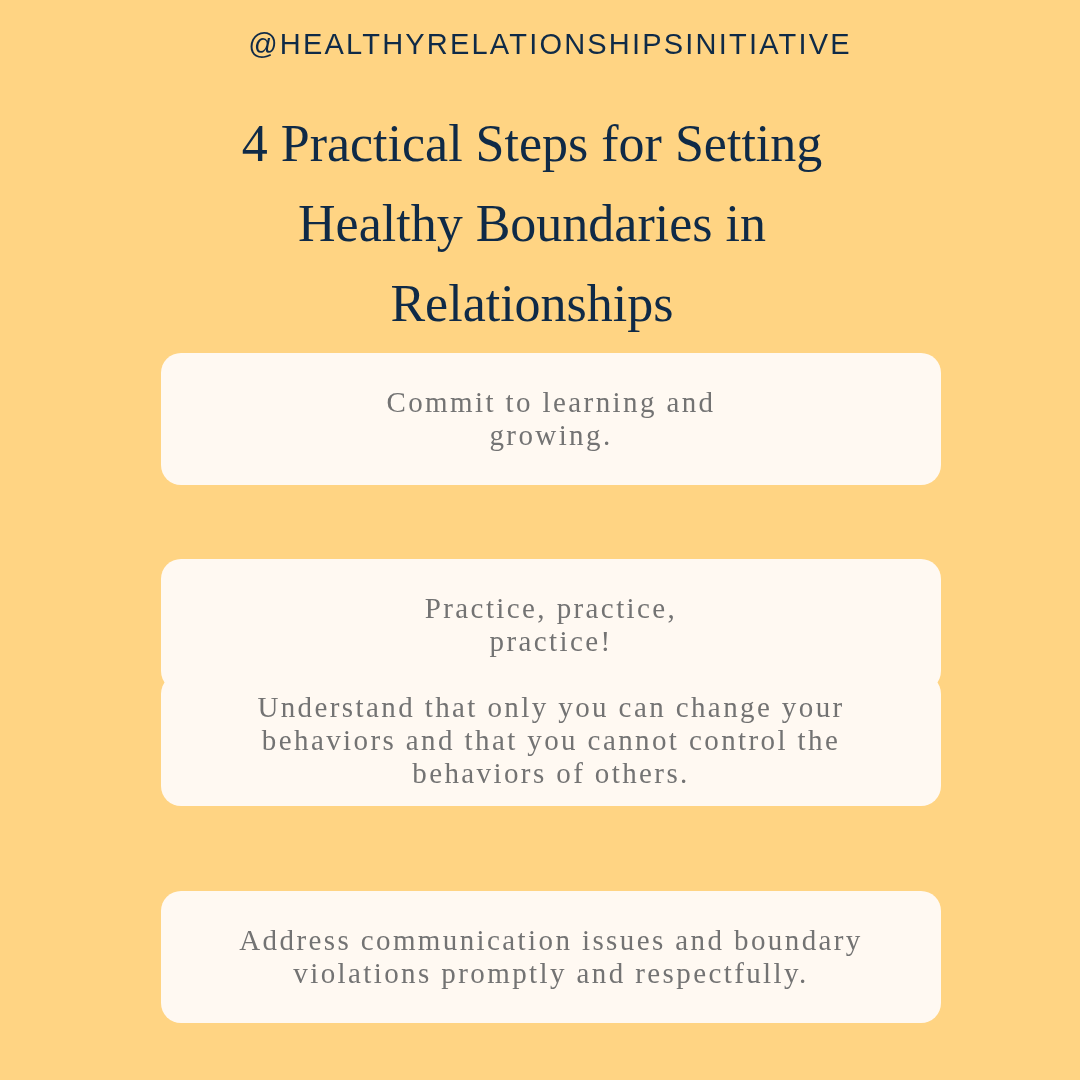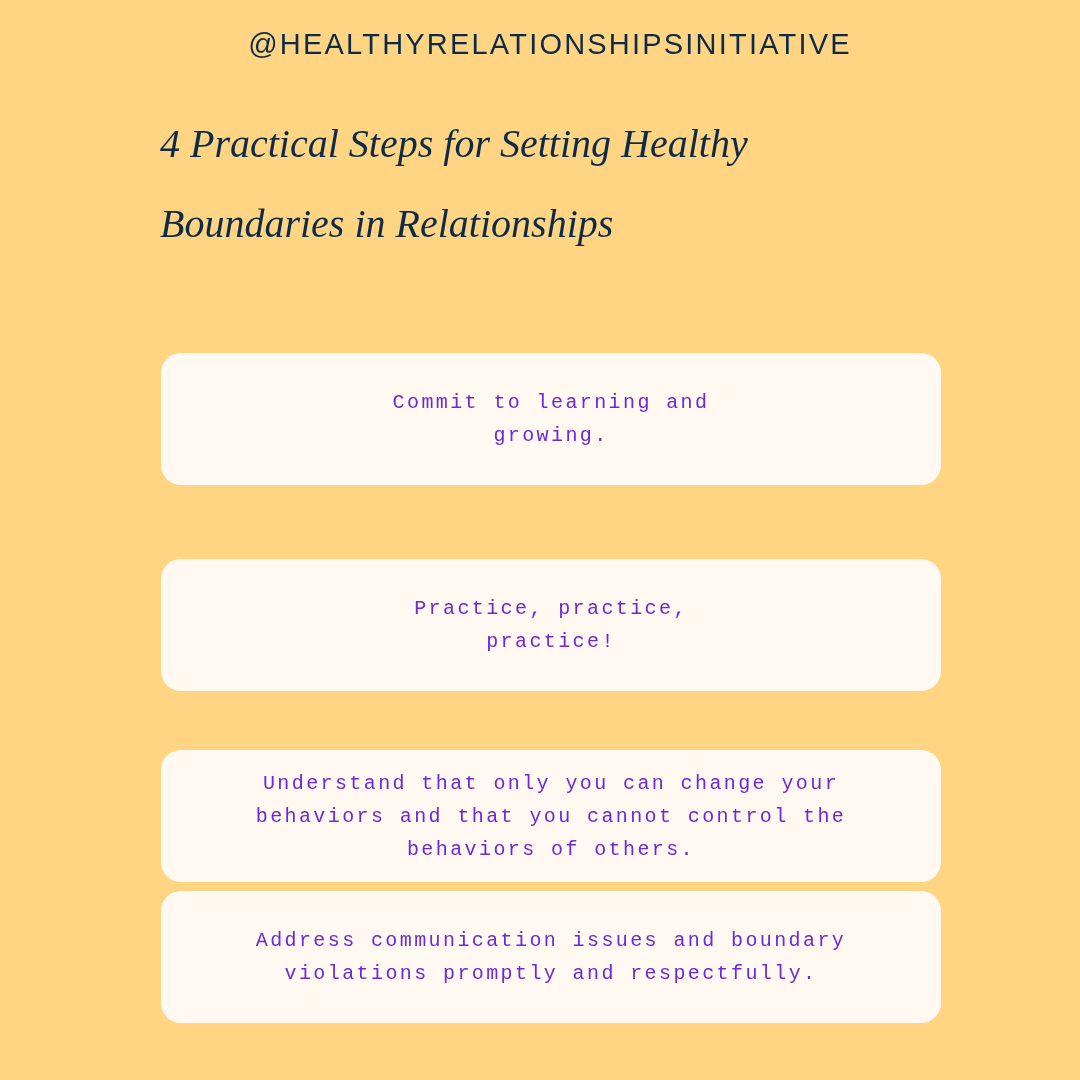--- a/index.html
+++ b/index.html
@@ -15,46 +15,47 @@
     position: absolute; left: 0; top: 28px; width: 1100px;
     text-align: center;
     font-family: "Liberation Sans", sans-serif;
     font-size: 29px;
     letter-spacing: 2.2px;
     font-weight: 300;
     color: #0F2A47;
   }
   .title {
     position: absolute; left: 160px; top: 104px; width: 744px;
+    text-align: center;
     font-family: "Liberation Serif", serif;
-    font-size: 40px;
+    font-size: 52px;
     line-height: 80px;
     color: #0F2A47;
-    margin: 0; font-weight: normal; font-style: italic;
+    margin: 0; font-weight: normal;
   }
   .card {
     position: absolute; left: 161px; width: 780px; height: 132px;
     background: #FFF9F2;
     border-radius: 20px;
     display: flex; align-items: center; justify-content: center;
     box-sizing: border-box; padding: 0 30px;
   }
   .card-text {
     text-align: center;
-    font-family: Liberation Mono, monospace;
-    font-size: 20px;
+    font-family: Liberation Serif, serif;
+    font-size: 29px;
     line-height: 33px;
     letter-spacing: 2.4px;
-    color: #6d28d9;
+    color: #737373;
   }
   #card1 { top: 353px; }
   #card1 .card-text { width: 400px; }
   #card2 { top: 559px; }
   #card2 .card-text { width: 320px; }
-  #card3 { top: 750px; justify-content: flex-end; }
+  #card3 { top: 674px; justify-content: flex-end; }
   #card3 .card-text { width: 720px; }
   #card4 { top: 891px; }
   #card4 .card-text { width: 730px; }
 </style>
 </head>
 <body>
 
 <div class="handle">@HEALTHYRELATIONSHIPSINITIATIVE</div>
 
 <h1 class="title">4 Practical Steps for Setting Healthy Boundaries in Relationships</h1>

